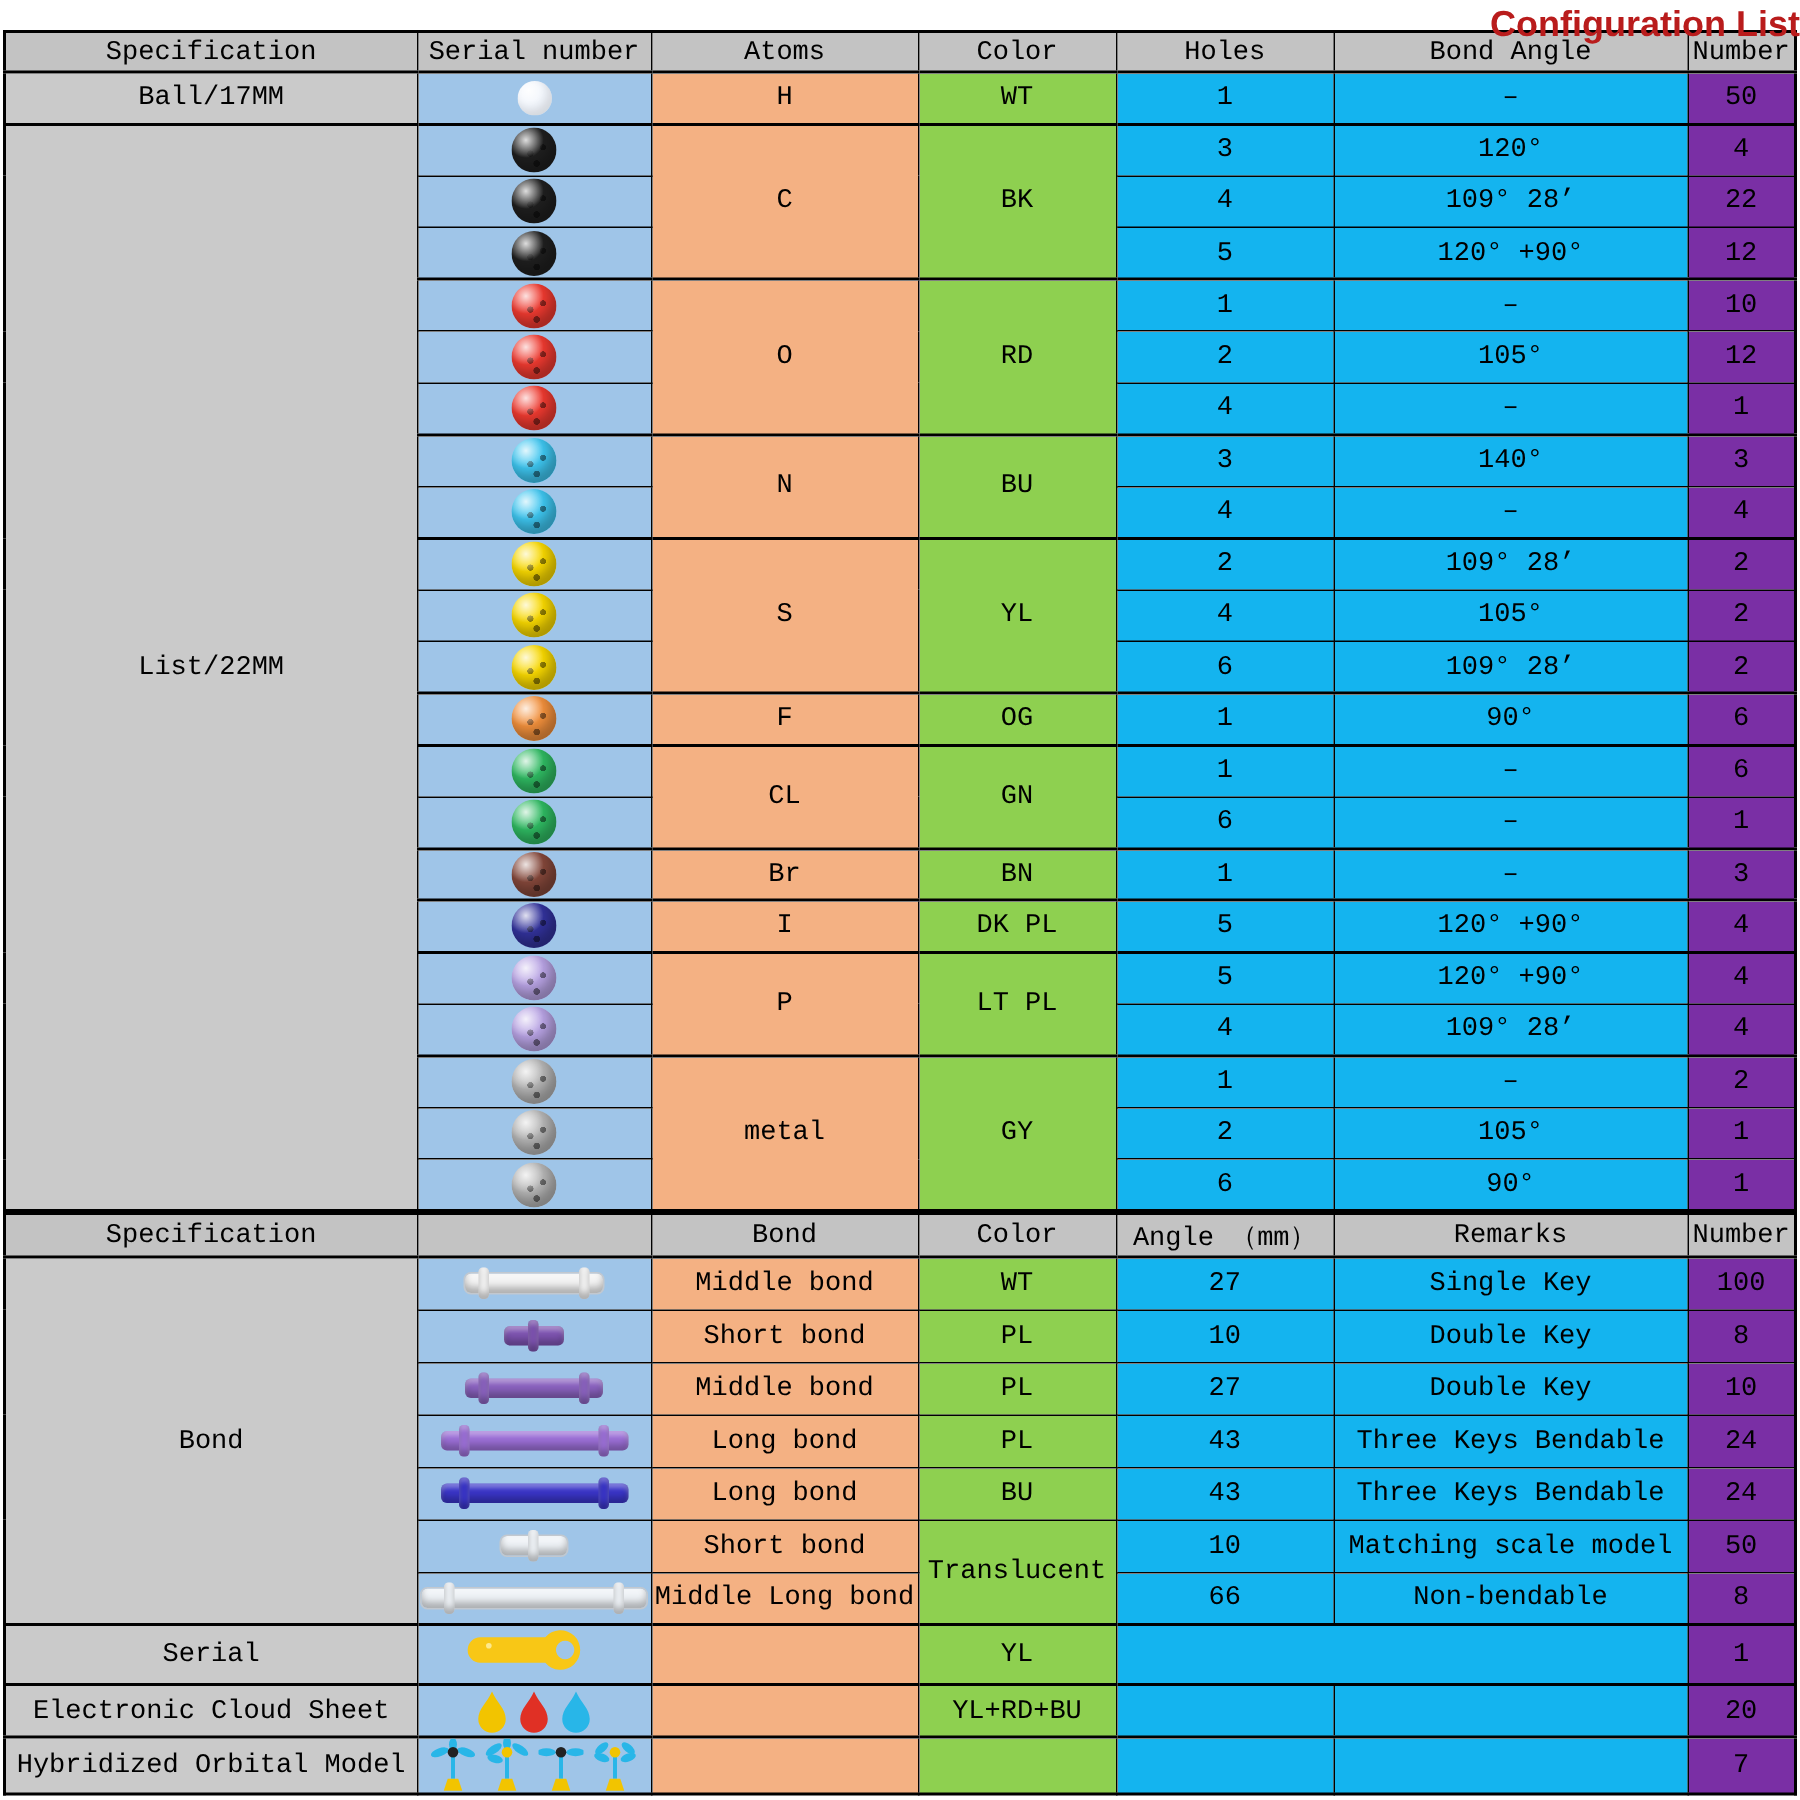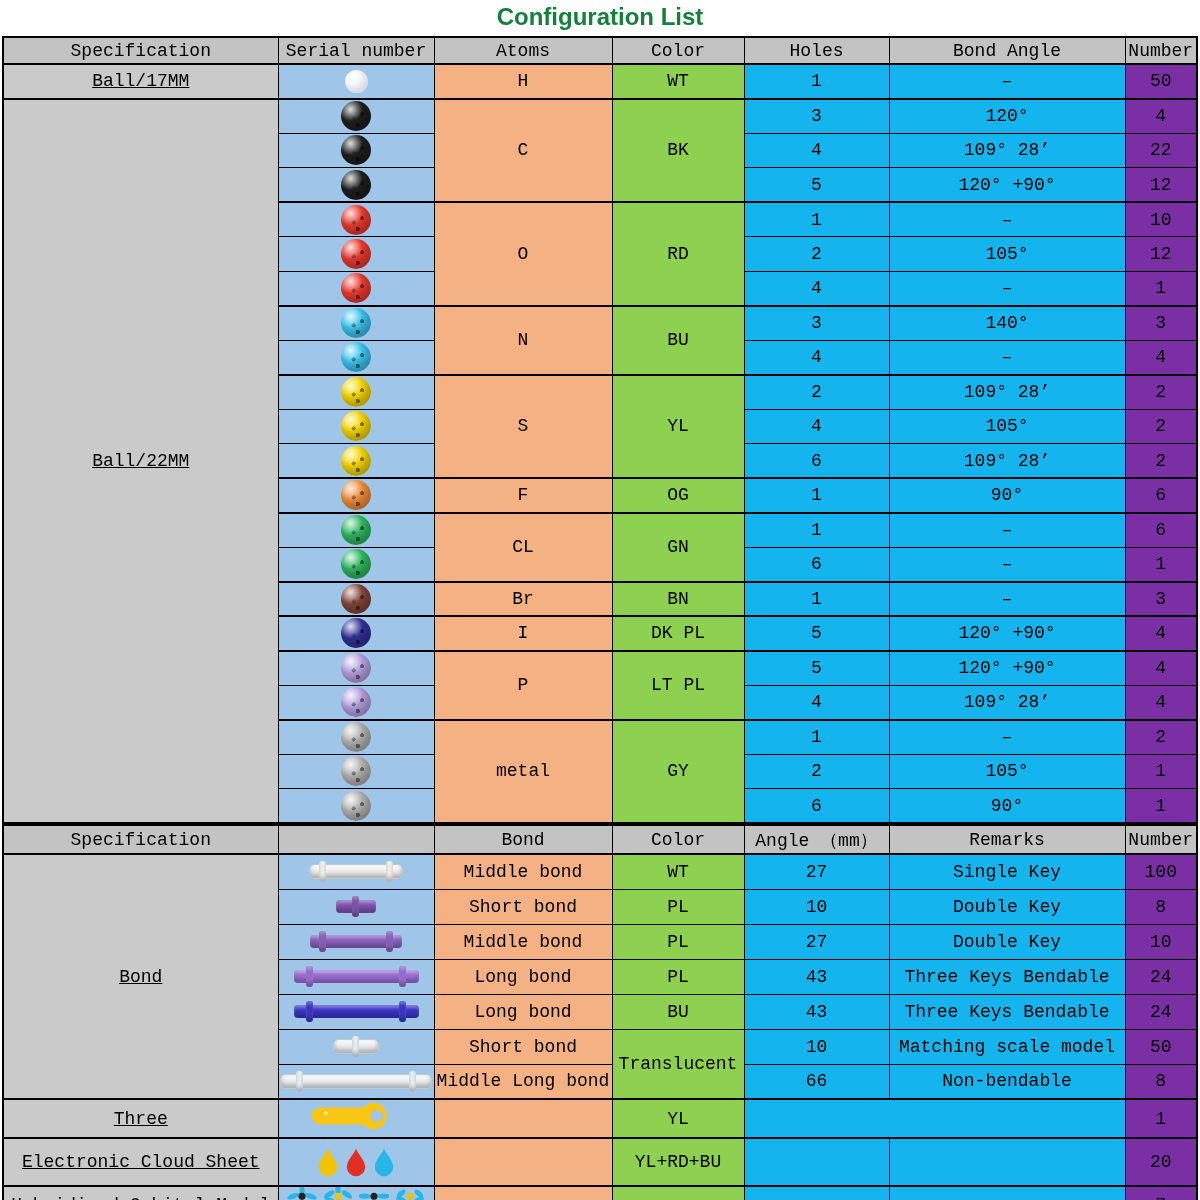--- a/index.html
+++ b/index.html
@@ -1,32 +1,32 @@
 <!DOCTYPE html>
 <html style="--hdr: #c3c3c3; --spec: #cacaca; --serial: #9fc5e8; --atom: #f4b183; --colorcell: #8ed050; --cyan: #14b4ef; --num: #7a2fa5; --ball-white: #f2f6fc; --ball-black: #1f1f1f; --ball-red: #ee3a30; --ball-skyblue: #3ec6f0; --ball-yellow: #f8d800; --ball-orange: #f2903c; --ball-green: #2fba62; --ball-brown: #84473a; --ball-navy: #32329b; --ball-lpurple: #b8a3e4; --ball-silver: #b5b5b5; --bond-wt: #f3f3f3; --bond-pl: #7d53b0; --bond-plmid: #8a62bf; --bond-pllong: #9b6fd6; --bond-bu: #3a35c8; --bond-trans: #eef2f6; --wrench: #f8c716; --drop-yl: #f2c400; --drop-rd: #e03025; --drop-bu: #28b6e8;"><head>
 <meta charset="utf-8">
 <style>
   html,body{margin:0;padding:0;width:1200px;height:1200px;overflow:hidden;background:#fff;}
   body{font-family:"Liberation Mono","DejaVu Sans Mono",monospace;color:#000;}
-  .page-title{height:36px;line-height:34px;text-align:center;font-family:"Liberation Sans","DejaVu Sans",sans-serif;
-    font-weight:bold;font-size:24px;color:#15803d;letter-spacing:0px;}
+  .page-title{height:20px;line-height:34px;text-align:right;font-family:"Liberation Sans","DejaVu Sans",sans-serif;
+    font-weight:bold;font-size:24px;color:#b91c1c;letter-spacing:0px;}
   table{border-collapse:collapse;table-layout:fixed;width:1194px;margin:0 auto;border:2px solid #000;}
   td,th{border:1px solid #000;text-align:center;vertical-align:middle;padding:0;overflow:hidden;
     font-size:18px;font-weight:normal;white-space:nowrap;}
   th{background:var(--hdr,#c3c3c3);}
-  .c-spec{background:var(--spec,#cacaca);text-decoration:underline;}
+  .c-spec{background:var(--spec,#cacaca);}
   .c-serial{background:var(--serial,#9fc5e8);}
   .c-atom{background:var(--atom,#f4b183);}
   .c-color{background:var(--colorcell,#8ed050);}
   .c-cyan{background:var(--cyan,#14b4ef);}
   .c-num{background:var(--num,#7a2fa5);}
   tr.gs td{border-top-width:2px;}
   .t1 tr{height:34.5px;} .t1 tr.head{height:27px;}
   .t2 tr{height:35px;} .t2 tr.head{height:29px;}
-  .t2 tr.r-wrench{height:36px;} .t2 tr.r-cloud{height:48px;} .t2 tr.r-orb{height:36px;}
+  .t2 tr.r-wrench{height:36px;} .t2 tr.r-cloud{height:35px;} .t2 tr.r-orb{height:36px;}
   
   .ball{display:inline-block;width:30px;height:30px;border-radius:50%;background-color:var(--ball,#999);
     background-image:
       radial-gradient(circle at 32% 28%,rgba(255,255,255,.85),rgba(255,255,255,0) 40%),
       radial-gradient(circle at 42% 58%,rgba(0,0,0,.45) 0 8%,rgba(0,0,0,0) 9%),
       radial-gradient(circle at 70% 44%,rgba(0,0,0,.45) 0 7%,rgba(0,0,0,0) 8%),
       radial-gradient(circle at 56% 80%,rgba(0,0,0,.45) 0 7%,rgba(0,0,0,0) 8%);
     box-shadow:inset -4px -6px 8px rgba(0,0,0,.30);vertical-align:middle;}
   .ball.sm{width:23px;height:23px;}
   .ball.no-dots{background-image:radial-gradient(circle at 32% 28%,rgba(255,255,255,.9),rgba(255,255,255,0) 45%);
@@ -72,21 +72,21 @@
   <tr class="gs">
     <td class="c-spec">Ball/17MM</td>
     <td class="c-serial"><span class="ball sm no-dots" style="--ball: var(--ball-white);"></span></td>
     <td class="c-atom">H</td>
     <td class="c-color">WT</td>
     <td class="c-cyan">1</td>
     <td class="c-cyan">–</td>
     <td class="c-num">50</td>
   </tr>
   <tr class="gs">
-    <td class="c-spec" rowspan="21">Ball/22MM</td>
+    <td class="c-spec" rowspan="21">List/22MM</td>
     <td class="c-serial"><span class="ball" style="--ball: var(--ball-black);"></span></td>
     <td class="c-atom" rowspan="3">C</td>
     <td class="c-color" rowspan="3">BK</td>
     <td class="c-cyan">3</td>
     <td class="c-cyan">120°</td>
     <td class="c-num">4</td>
   </tr>
   <tr>
     <td class="c-serial"><span class="ball" style="--ball: var(--ball-black);"></span></td>
     <td class="c-cyan">4</td>
@@ -298,21 +298,21 @@
     <td class="c-num">50</td>
   </tr>
   <tr>
     <td class="c-serial"><span class="bond light w150" style="--bond: var(--bond-trans);"></span></td>
     <td class="c-atom">Middle Long bond</td>
     <td class="c-cyan">66</td>
     <td class="c-cyan">Non-bendable</td>
     <td class="c-num">8</td>
   </tr>
   <tr class="gs r-wrench">
-    <td class="c-spec">Three</td>
+    <td class="c-spec">Serial</td>
     <td class="c-serial">
       <svg width="98" height="32" viewBox="0 0 100 34">
         <path class="wrench-fill" fill-rule="evenodd" d="M12,8 H58 A14 14 0 1 1 58 26 H12 A9 9 0 0 1 12 8 Z M72,10.5 a6.5 6.5 0 1 0 0.1 0 Z"></path>
         <circle cx="18" cy="14" r="2" fill="#fde98d"></circle>
       </svg>
     </td>
     <td class="c-atom"></td>
     <td class="c-color">YL</td>
     <td class="c-cyan" colspan="2"></td>
     <td class="c-num">1</td>

